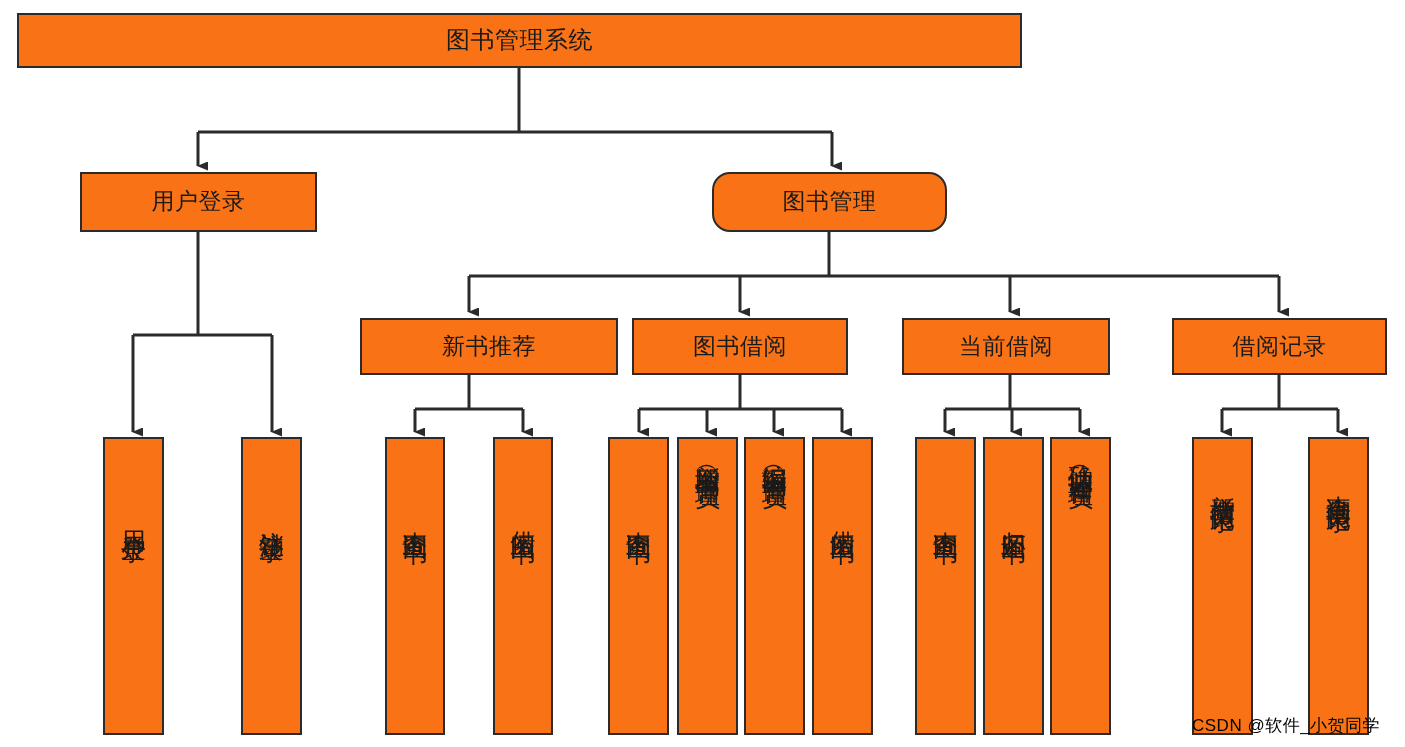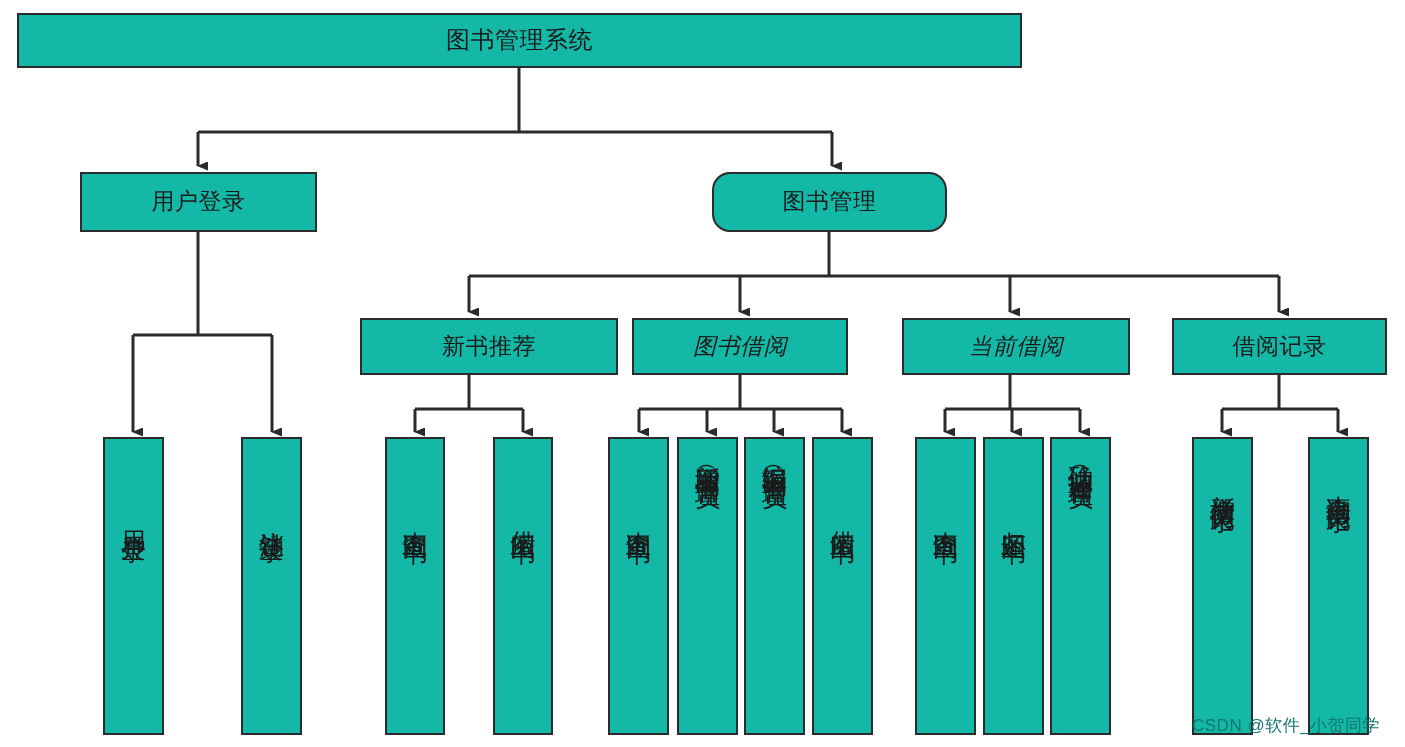--- a/index.html
+++ b/index.html
@@ -23,21 +23,21 @@
     left: 0;
     top: 0;
     width: 1405px;
     height: 747px;
     pointer-events: none;
   }
   .node {
     position: absolute;
     box-sizing: border-box;
     border: 2.5px solid #2b2b2b;
-    background: #14b8a6;
+    background: #f97316;
     color: #1a1a1a;
     display: flex;
     align-items: center;
     justify-content: center;
     text-align: center;
   }
   .node .label {
     display: block;
     line-height: 1.18;
     white-space: pre;
@@ -64,21 +64,21 @@
     margin: 0 auto;
   }
   .node.vert.tall .label {
     font-size: 25px;
   }
   .watermark {
     position: absolute;
     left: 1192px;
     top: 714px;
     font-size: 17px;
-    color: #0f766e;
+    color: #000000;
     letter-spacing: 0.5px;
     white-space: nowrap;
     font-family: "Liberation Sans", "DejaVu Sans", sans-serif;
   }
 </style>
 </head>
 <body>
 
 <div id="canvas">
 
@@ -141,24 +141,24 @@
   <div class="node horiz" style="left:80px; top:172px; width:237px; height:60px;">
     <span class="label">用户登录</span>
   </div>
   <div class="node horiz" style="left:712px; top:172px; width:235px; height:60px;border-radius:18px;">
     <span class="label">图书管理</span>
   </div>
 
   <div class="node horiz" style="left:360px; top:318px; width:258px; height:57px;">
     <span class="label">新书推荐</span>
   </div>
-  <div class="node horiz" style="left:632px; top:318px; width:216px; height:57px;font-style:italic;">
+  <div class="node horiz" style="left:632px; top:318px; width:216px; height:57px;">
     <span class="label">图书借阅</span>
   </div>
-  <div class="node horiz" style="left:902px; top:318px; width:228px; height:57px;font-style:italic;">
+  <div class="node horiz" style="left:902px; top:318px; width:208px; height:57px;">
     <span class="label">当前借阅</span>
   </div>
   <div class="node horiz" style="left:1172px; top:318px; width:215px; height:57px;">
     <span class="label">借阅记录</span>
   </div>
 
   <div class="node vert" style="left:103px; top:437px; width:61px; height:298px; padding-top:72px;">
     <span class="label">用户登录</span>
   </div>
   <div class="node vert" style="left:241px; top:437px; width:61px; height:298px; padding-top:72px;">

